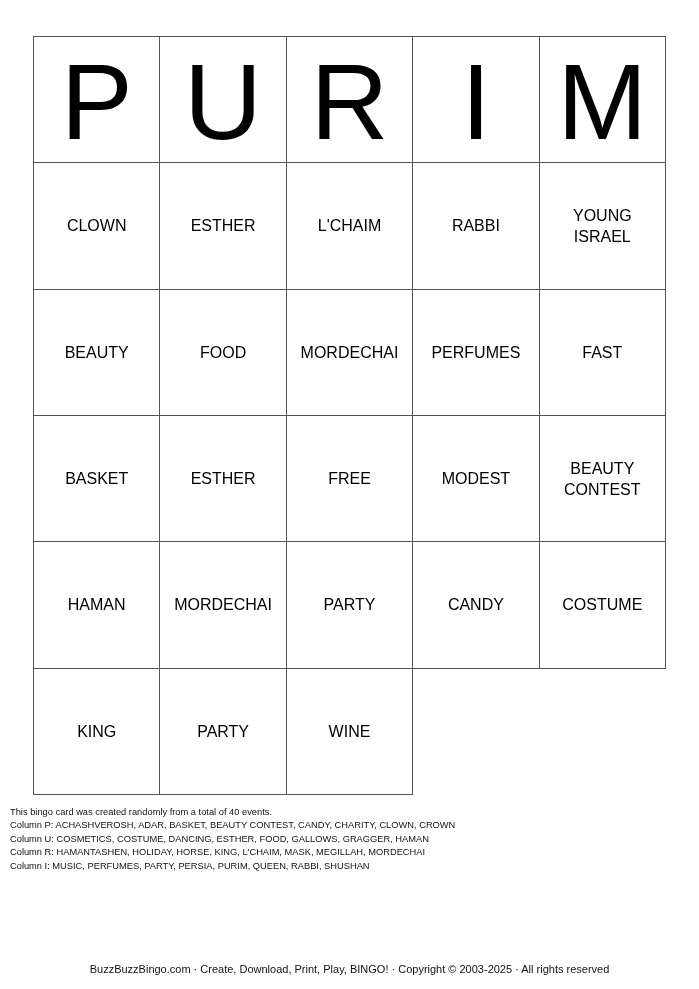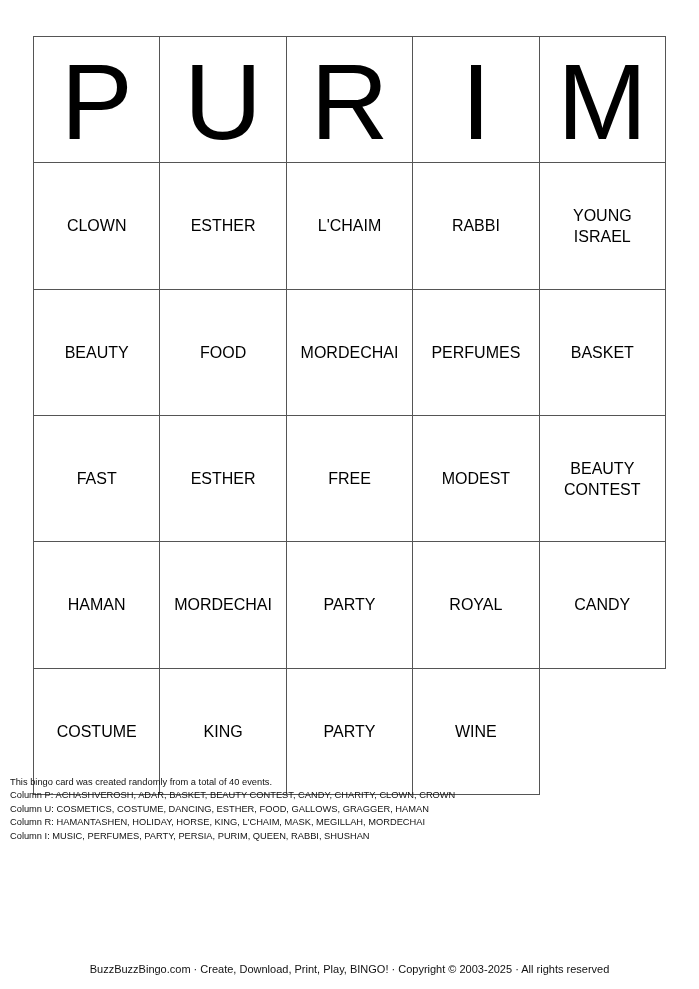--- a/index.html
+++ b/index.html
@@ -42,21 +42,21 @@
       white-space: pre-line;
     }
     .cell.header {
       font-size: 108px;
       line-height: 1;
       padding-top: 4px;
     }
     .info {
       position: absolute;
       left: 10px;
-      top: 776px;
+      top: 806px;
       font-size: 9.3px;
       line-height: 13.4px;
       color: #111;
     }
     .info div { white-space: nowrap; }
     .footer {
       position: absolute;
       left: 0;
       width: 699px;
       top: 963px;
@@ -80,33 +80,32 @@
   <div class="cell">ESTHER</div>
   <div class="cell">L'CHAIM</div>
   <div class="cell">RABBI</div>
   <div class="cell">YOUNG
 ISRAEL</div>
 
   <div class="cell">BEAUTY</div>
   <div class="cell">FOOD</div>
   <div class="cell">MORDECHAI</div>
   <div class="cell">PERFUMES</div>
+  <div class="cell">FAST</div>
+
   <div class="cell">BASKET</div>
-
-  <div class="cell">FAST</div>
   <div class="cell">ESTHER</div>
   <div class="cell">FREE</div>
   <div class="cell">MODEST</div>
 
   <div class="cell">BEAUTY
 CONTEST</div>
   <div class="cell">HAMAN</div>
   <div class="cell">MORDECHAI</div>
   <div class="cell">PARTY</div>
-  <div class="cell">ROYAL</div>
 
   <div class="cell">CANDY</div>
   <div class="cell">COSTUME</div>
   <div class="cell">KING</div>
   <div class="cell">PARTY</div>
   <div class="cell">WINE</div>
 </div>
 
 <div class="info">
   <div>This bingo card was created randomly from a total of 40 events.</div>

